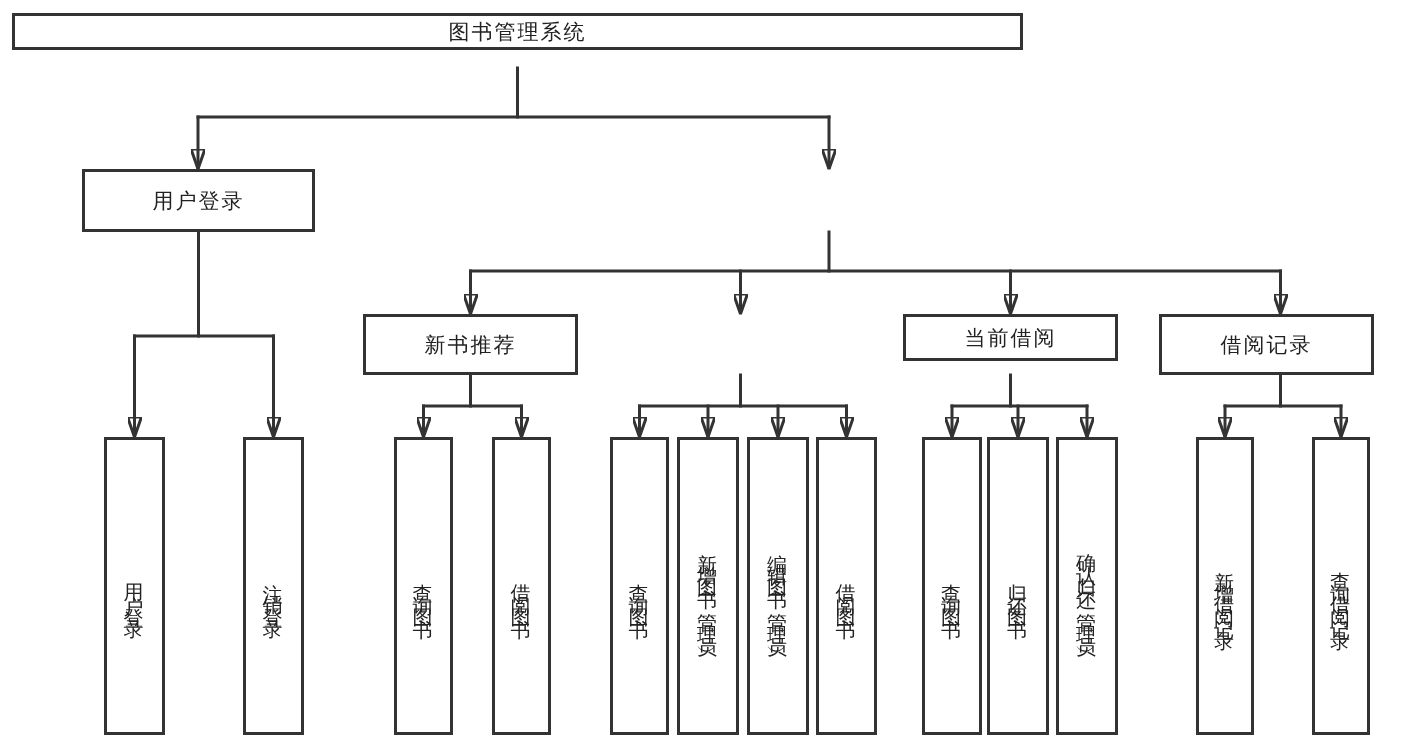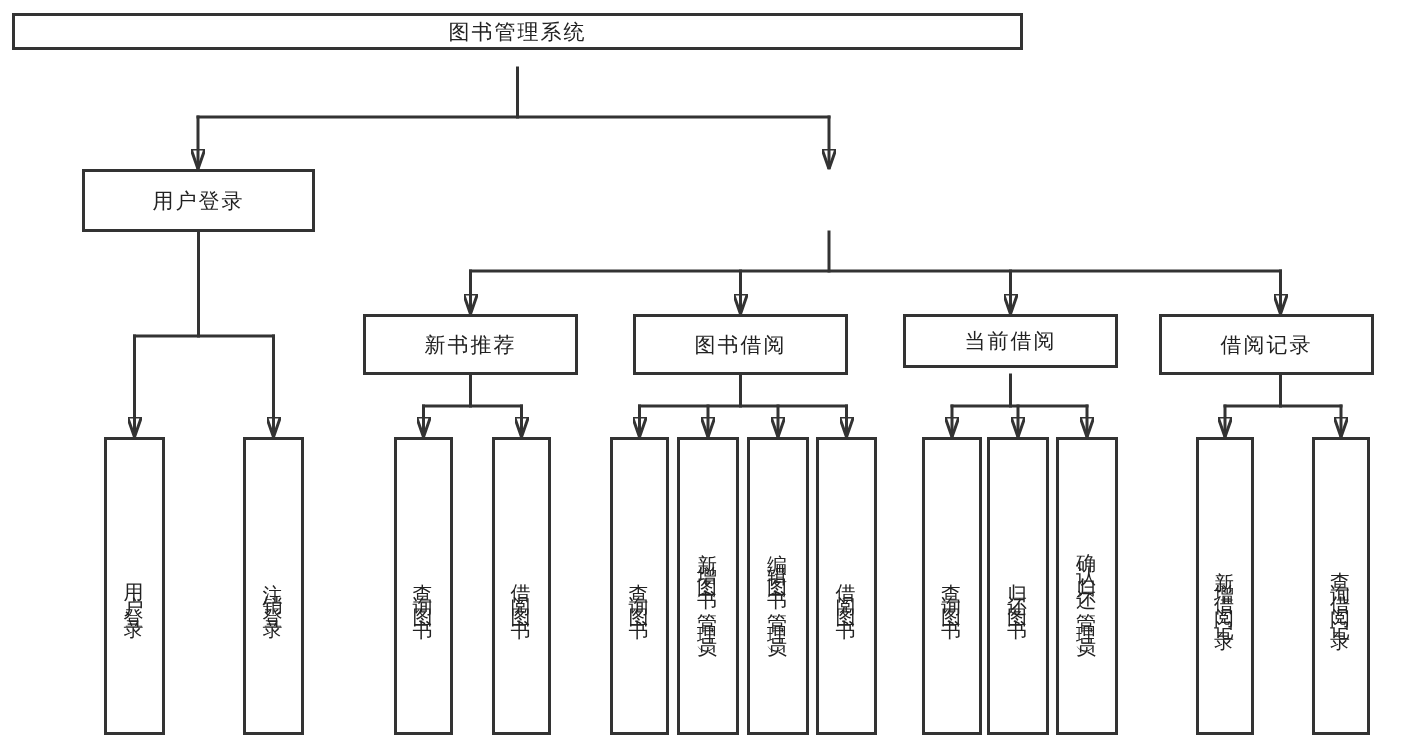--- a/index.html
+++ b/index.html
@@ -106,24 +106,21 @@
     <span>图书管理系统</span>
   </div>
 
   <div class="node hnode" style="left:82px;top:169px;width:233px;height:63px;">
     <span>用户登录</span>
   </div>
 
   <div class="node hnode" style="left:363px;top:314px;width:215px;height:61px;">
     <span>新书推荐</span>
   </div>
-  <div class="node hnode" style="left:633px;top:314px;width:215px;height:61px;">
-    <span>图书借阅</span>
-  </div>
-  <div class="node hnode" style="left:903px;top:314px;width:215px;height:54px;">
+  <div class="node hnode" style="left:903px;top:314px;width:215px;height:47px;">
     <span>当前借阅</span>
   </div>
   <div class="node hnode" style="left:1159px;top:314px;width:215px;height:61px;">
     <span>借阅记录</span>
   </div>
 
   <div class="node vnode" style="left:104px;top:437px;width:61px;height:298px;">
     <span class="vtext">用户登录</span>
   </div>
   <div class="node vnode" style="left:243px;top:437px;width:61px;height:298px;">

